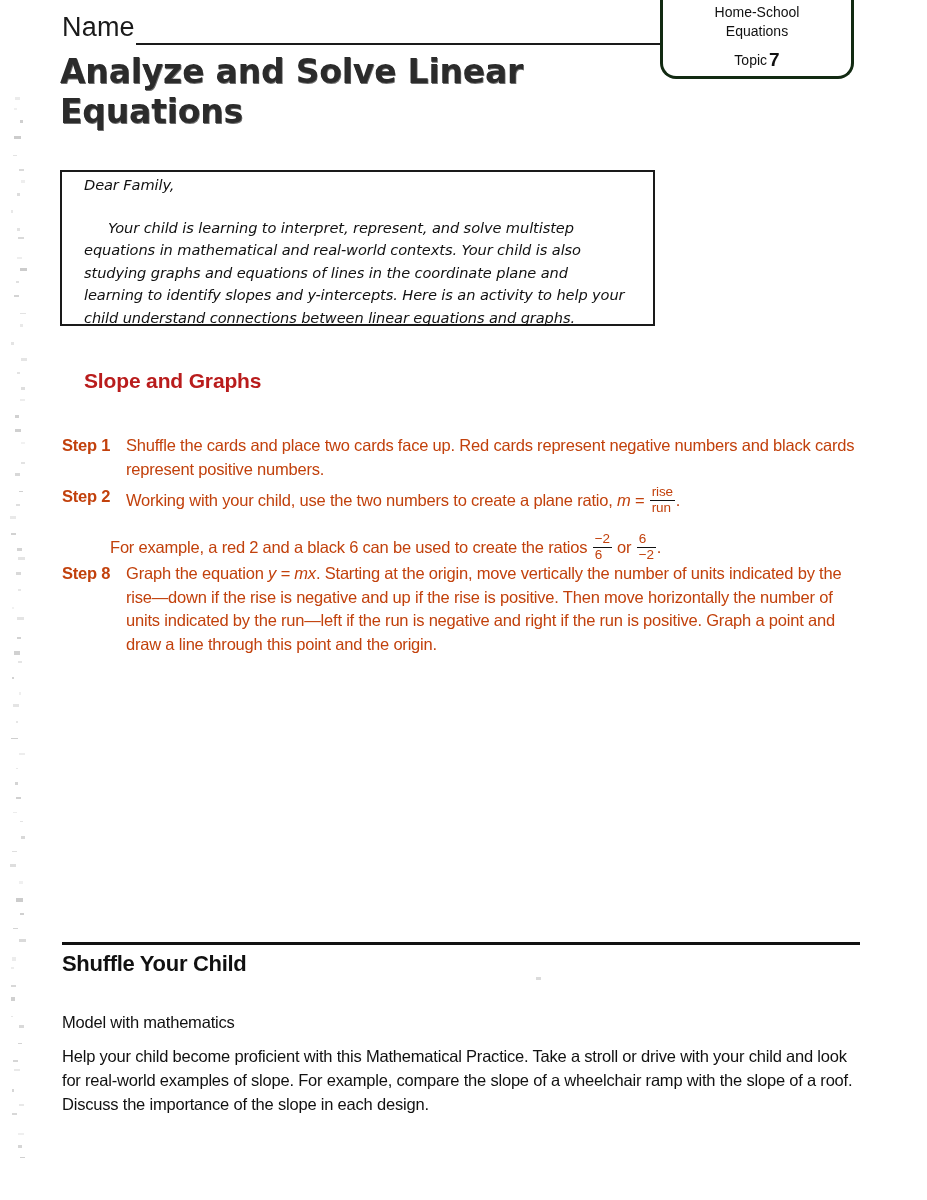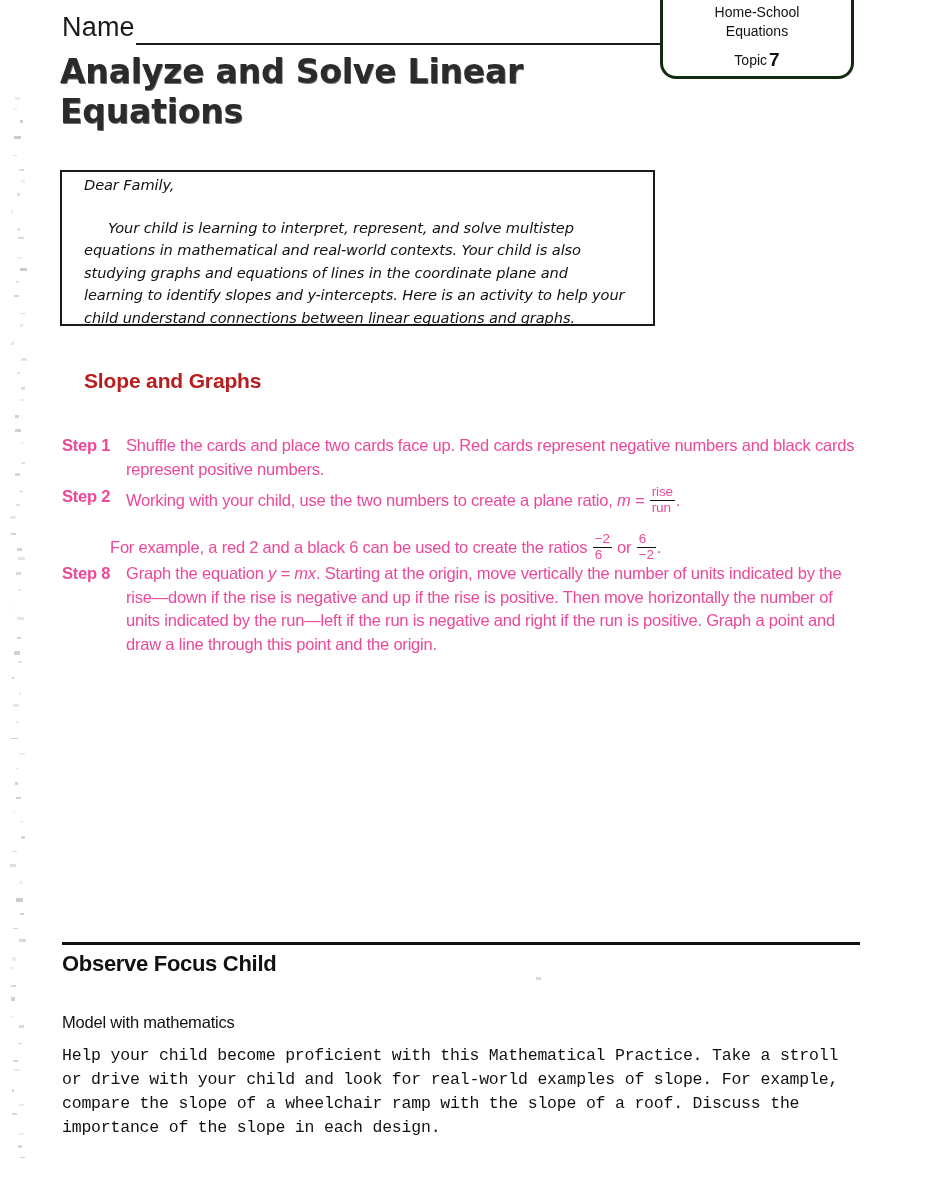--- a/index.html
+++ b/index.html
@@ -156,21 +156,21 @@
   }
   .materials b { font-weight: 700; }
 
   .step {
     position: absolute;
     left: 62px;
     width: 800px;
     font-family: "Liberation Sans", sans-serif;
     font-size: 16.5px;
     line-height: 23.5px;
-    color: #ec4899;
+    color: #c2410c;
     letter-spacing: -0.2px;
   }
   .step .lbl {
     position: absolute;
     left: 0;
     top: 0;
     width: 62px;
     font-weight: 700;
   }
   .step .body {
@@ -237,21 +237,21 @@
     font-family: "Liberation Sans", sans-serif;
     font-size: 16.5px;
     color: #111111;
     letter-spacing: -0.2px;
   }
   .observe-para {
     position: absolute;
     left: 62px;
     top: 1044px;
     width: 798px;
-    font-family: Liberation Mono, monospace;
+    font-family: Liberation Sans, sans-serif;
     font-size: 16.5px;
     line-height: 24px;
     color: #111111;
     letter-spacing: -0.2px;
   }
   .speck {
     position: absolute;
     background: #cfcfcf;
     opacity: .75;
     pointer-events: none;
@@ -372,18 +372,18 @@
     <span class="body"><span>Working with your child, use the two numbers to create a plane ratio, </span><span class="it">m</span><span> = </span><span class="frac big"><span class="num">rise</span><span class="den">run</span></span><span>.</span></span>
     <span class="sub"><span>For example, a red 2 and a black 6 can be used to create the ratios </span><span class="frac big"><span class="num">−2</span><span class="den">6</span></span><span> or </span><span class="frac big"><span class="num">6</span><span class="den">−2</span></span><span>.</span></span>
   </div>
 
   <div class="step" style="top:562px;">
     <span class="lbl">Step 8</span>
     <span class="body"><span>Graph the equation </span><span class="it">y = mx</span><span>. Starting at the origin, move vertically the number of units indicated by the rise—down if the rise is negative and up if the rise is positive. Then move horizontally the number of units indicated by the run—left if the run is negative and right if the run is positive. Graph a point and draw a line through this point and the origin.</span></span>
   </div>
 
   <div class="observe-rule"></div>
-  <div class="observe-title">Observe Focus Child</div>
+  <div class="observe-title">Shuffle Your Child</div>
   <div class="focus-sub">Model with mathematics</div>
   <div class="observe-para">Help your child become proficient with this Mathematical Practice. Take a stroll or drive with your child and look for real-world examples of slope. For example, compare the slope of a wheelchair ramp with the slope of a roof. Discuss the importance of the slope in each design.</div>
 
   <div class="speck" style="left:536px; top:977px; width:5px; height:3px;"></div>
 </div>
 
 </body></html>

